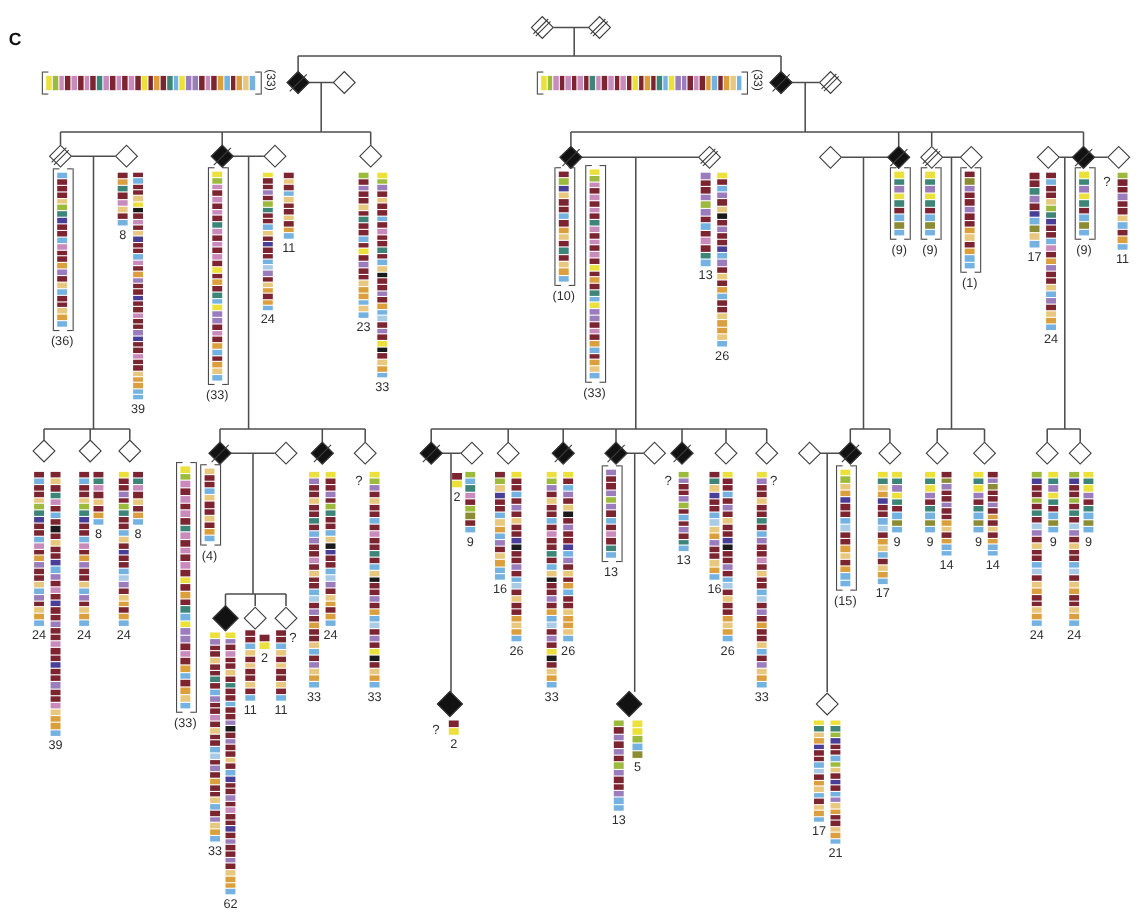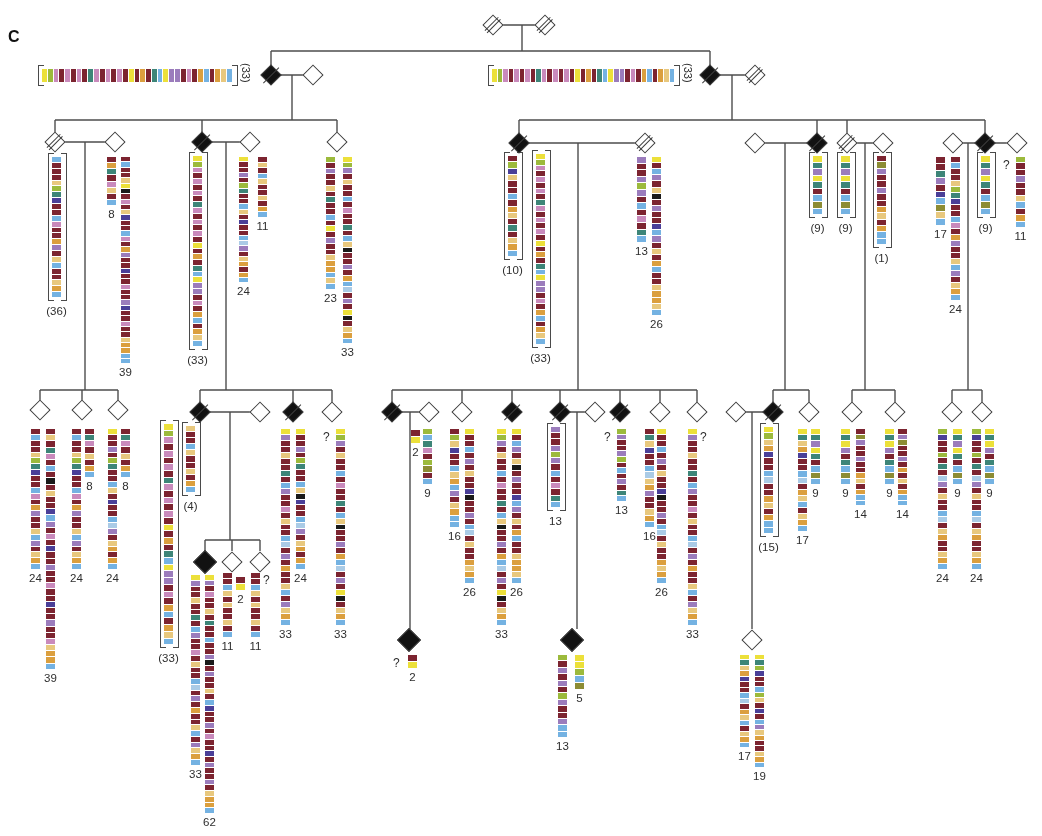--- a/index.html
+++ b/index.html
@@ -1443,21 +1443,21 @@
       <div class="seg" style="background: rgb(116, 178, 226);"></div>
       <div class="seg" style="background: rgb(155, 124, 188);"></div>
       <div class="seg" style="background: rgb(232, 200, 126);"></div>
       <div class="seg" style="background: rgb(219, 159, 62);"></div>
       <div class="seg" style="background: rgb(124, 36, 48);"></div>
       <div class="seg" style="background: rgb(124, 36, 48);"></div>
       <div class="seg" style="background: rgb(232, 200, 126);"></div>
       <div class="seg" style="background: rgb(219, 159, 62);"></div>
       <div class="seg" style="background: rgb(116, 178, 226);"></div>
     </div>
-    <div class="lab" style="left: 759.5px; top: 770px;">19</div>
+    <div class="lab" style="left: 759.5px; top: 770px;">21</div>
     <div class="bracket" style="left: 38px; top: 65px; width: 198px; height: 21px;"></div>
     <div class="bar horiz" style="left: 42px; top: 69px; width: 190px; height: 13px;">
       <div class="seg" style="background: rgb(236, 224, 58);"></div>
       <div class="seg" style="background: rgb(156, 186, 60);"></div>
       <div class="seg" style="background: rgb(201, 138, 188);"></div>
       <div class="seg" style="background: rgb(124, 36, 48);"></div>
       <div class="seg" style="background: rgb(201, 138, 188);"></div>
       <div class="seg" style="background: rgb(124, 36, 48);"></div>
       <div class="seg" style="background: rgb(201, 138, 188);"></div>
       <div class="seg" style="background: rgb(124, 36, 48);"></div>

